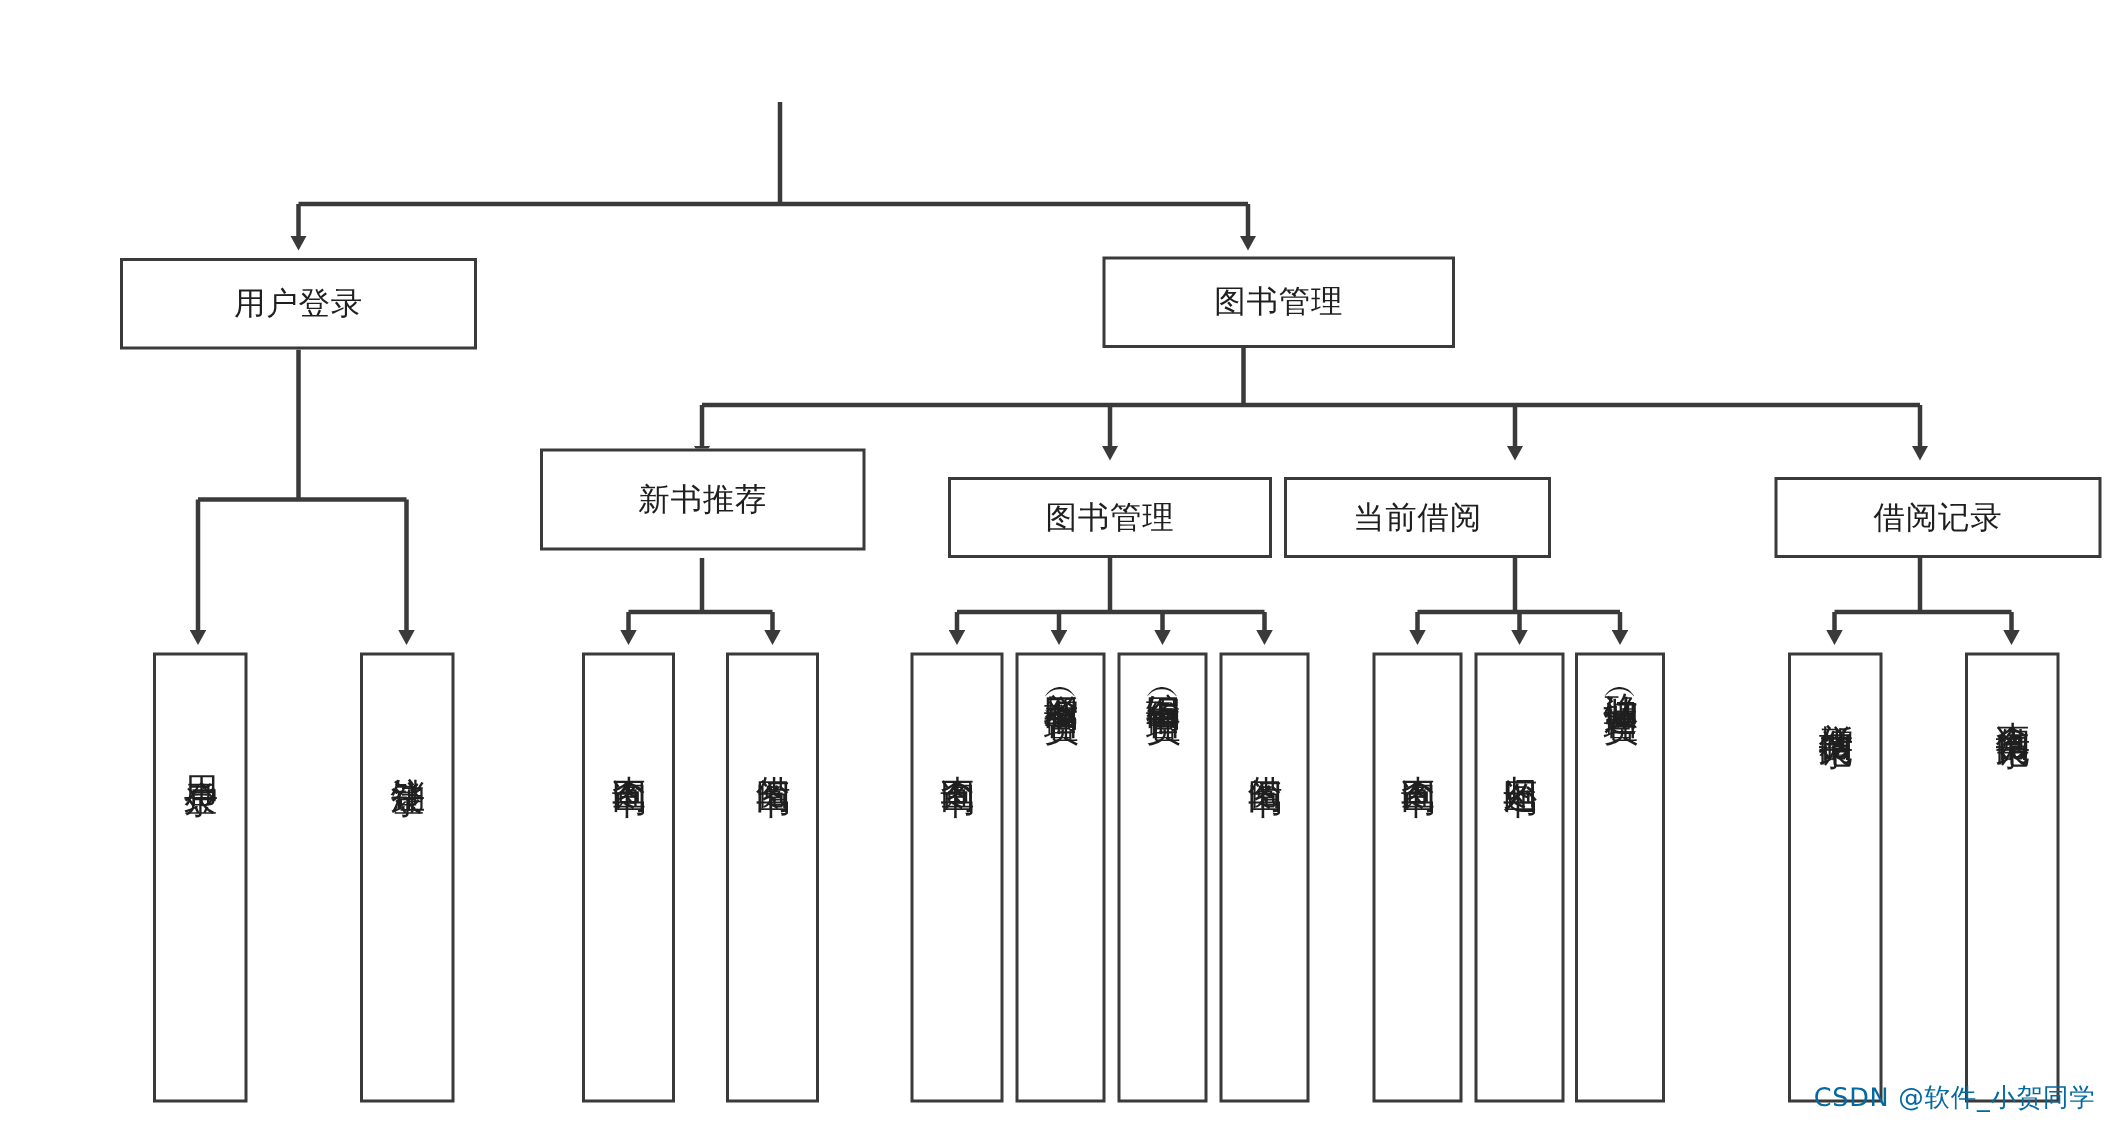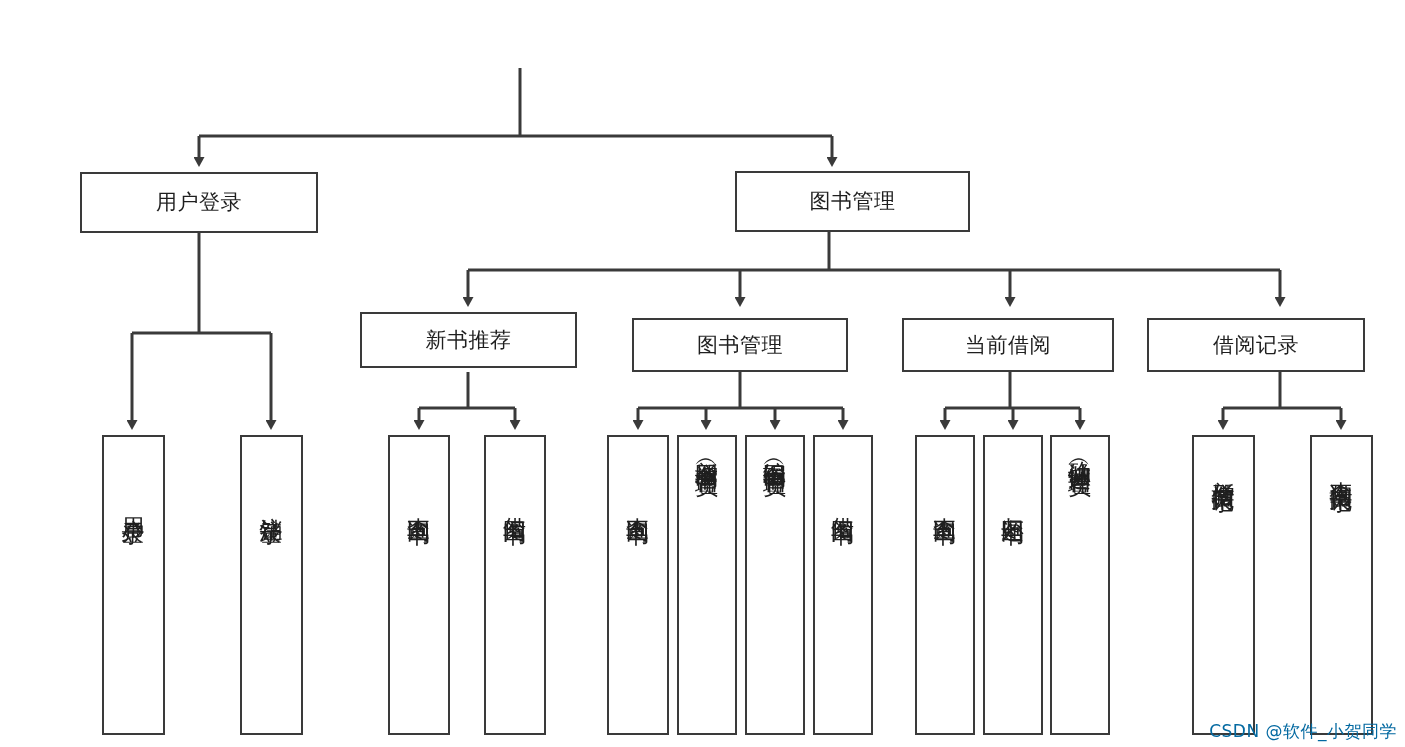--- a/index.html
+++ b/index.html
@@ -129,33 +129,33 @@
 
 
   <div class="node horiz" style="left:80px; top:172px; width:238px; height:61px;">
     <span class="label">用户登录</span>
   </div>
 
   <div class="node horiz" style="left:711px; top:171px; width:235px; height:61px;margin-left:24px;">
     <span class="label">图书管理</span>
   </div>
 
-  <div class="node horiz" style="left:360px; top:312px; width:217px; height:56px;">
+  <div class="node horiz" style="left:360px; top:299px; width:217px; height:68px;">
     <span class="label">新书推荐</span>
   </div>
 
   <div class="node horiz" style="left:632px; top:318px; width:216px; height:54px;">
     <span class="label">图书管理</span>
   </div>
 
-  <div class="node horiz" style="left:902px; top:318px; width:212px; height:54px;">
+  <div class="node horiz" style="left:856px; top:318px; width:178px; height:54px;">
     <span class="label">当前借阅</span>
   </div>
 
-  <div class="node horiz" style="left:1147px; top:318px; width:218px; height:54px;">
+  <div class="node horiz" style="left:1183px; top:318px; width:218px; height:54px;">
     <span class="label">借阅记录</span>
   </div>
 
   <div class="node vert" style="left:102px; top:435px; width:63px; height:300px; padding-top:62px;">
     <span class="label">用户登录</span>
   </div>
 
   <div class="node vert" style="left:240px; top:435px; width:63px; height:300px; padding-top:62px;">
     <span class="label">注销登录</span>
   </div>

